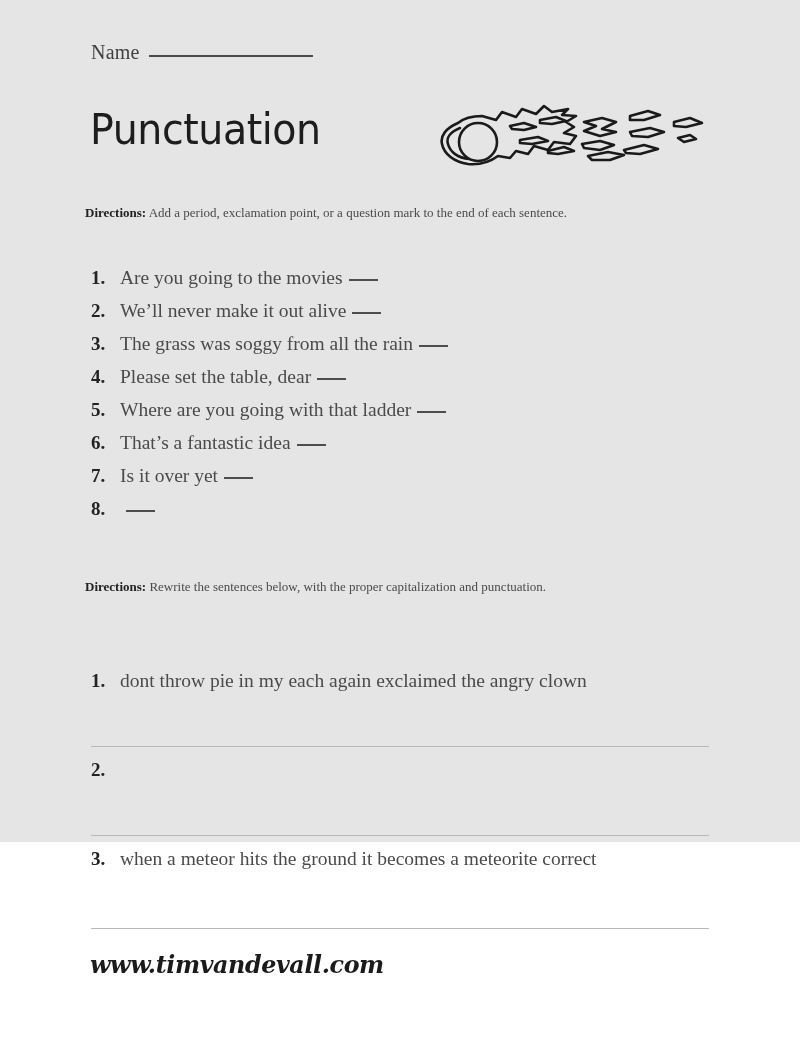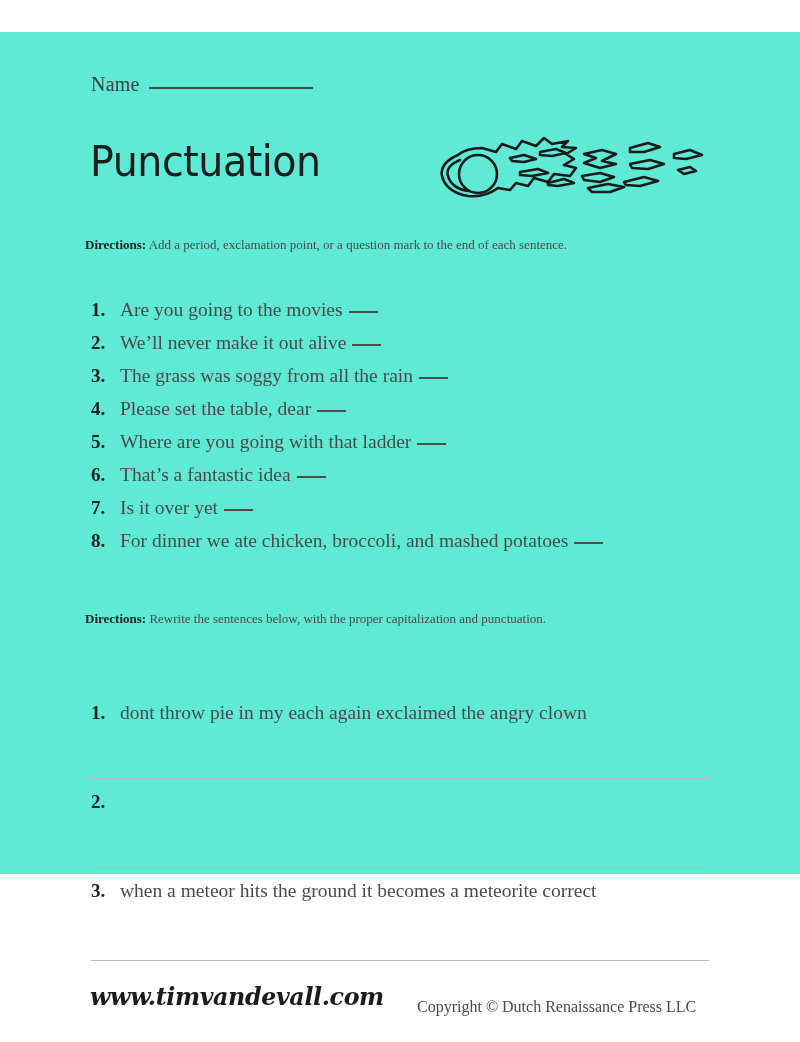--- a/index.html
+++ b/index.html
@@ -14,22 +14,21 @@
     font-family: "Liberation Serif", "DejaVu Serif", serif;
     color: #444444;
     overflow: hidden;
   }
 
   .page {
     position: absolute;
     left: 0; top: 0;
     width: 800px;
     height: 842px;
-    background: #5eead4;
-    margin-top: 32px;
+    background: #e5e5e5;
   }
 
   
   .namedate-row {
     position: absolute;
     left: 91px;
     top: 41px;
     width: 618px;
     height: 28px;
   }
@@ -284,21 +283,20 @@
     </div>
 
     <div class="qitem">
       <span class="qnum">7.</span>
       <span class="qtext">Is it over yet</span>
       <span class="blank"></span>
     </div>
 
     <div class="qitem">
       <span class="qnum">8.</span>
-      <span class="qtext">For dinner we ate chicken, broccoli, and mashed potatoes</span>
       <span class="blank"></span>
     </div>
 
   </div>
 
   <div class="directions d2">
     <b>Directions:</b><span> Rewrite the sentences below, with the proper capitalization and punctuation.</span>
   </div>
 
   <div class="rwlist">
@@ -322,15 +320,14 @@
       <div class="rwrow">
         <span class="rwnum">3.</span>
         <span>when a meteor hits the ground it becomes a meteorite correct</span>
       </div>
     </div>
 
   </div>
 
   <div class="footer-rule"></div>
   <div class="site">www.timvandevall.com</div>
-  <div class="copyright">Copyright © Dutch Renaissance Press LLC</div>
 
 </div>
 
 </body></html>

